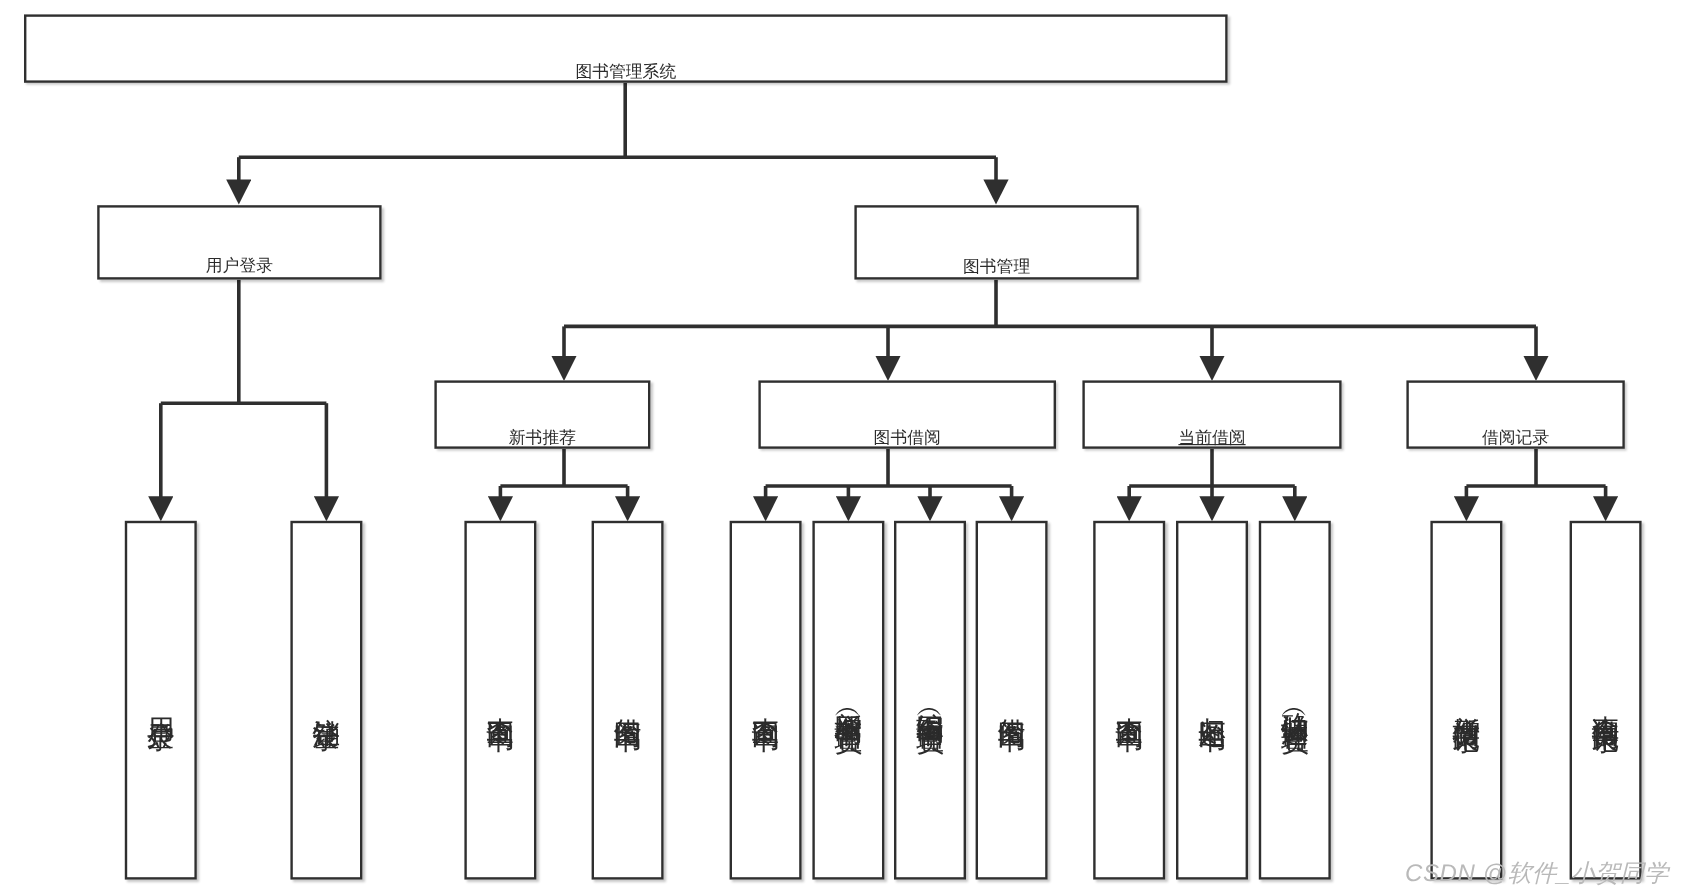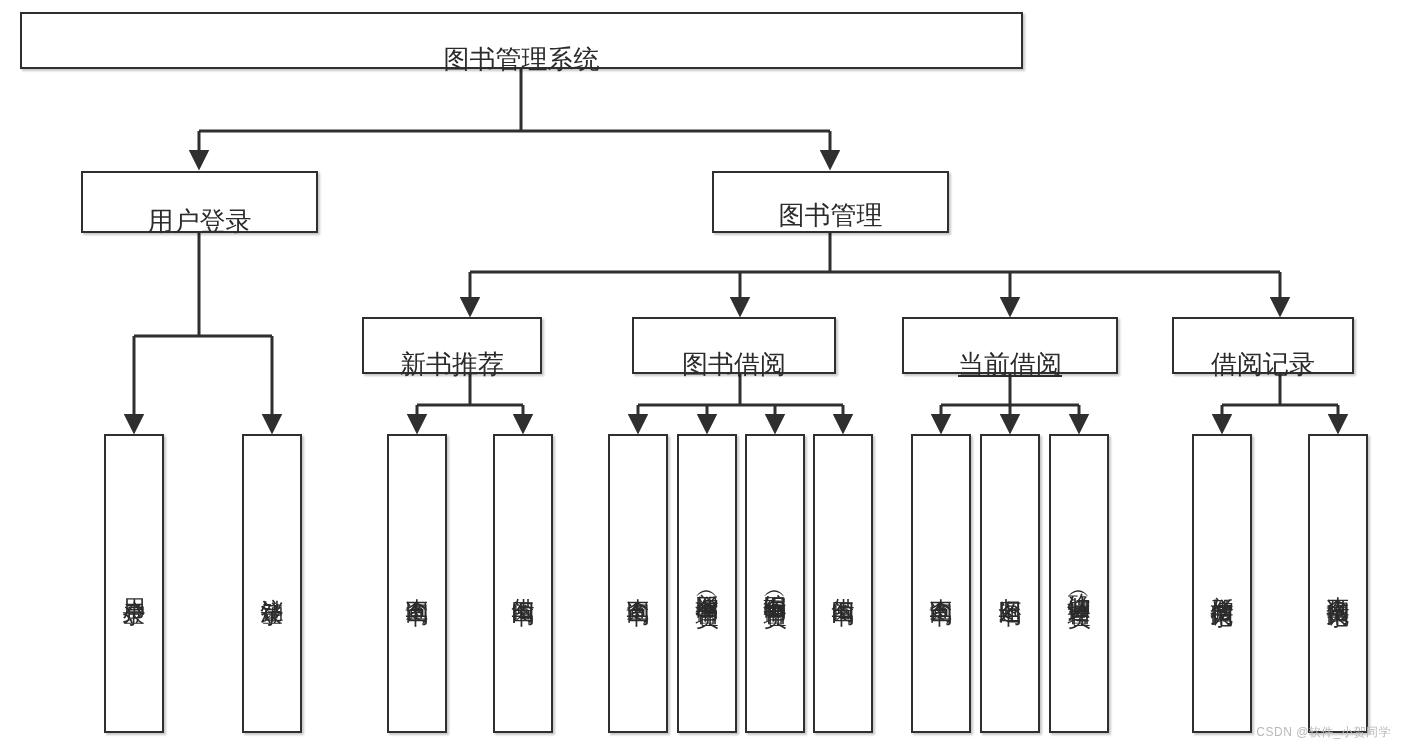--- a/index.html
+++ b/index.html
@@ -38,44 +38,45 @@
     color: #2b2b2b;
     z-index: 2;
   }
   .node-label {
     display: block;
     text-align: center;
     line-height: 1.18;
     white-space: nowrap;
   }
   .node.horizontal .node-label {
-    font-size: 26px;
+    font-size: 14px;
     margin-top: 38px;
   }
   .node.vertical {
     align-items: center;
     justify-content: center;
   }
   .node.vertical .node-label {
     writing-mode: vertical-rl;
     text-orientation: upright;
     font-size: 23px;
     letter-spacing: 2px;
     line-height: 1;
     white-space: nowrap;
   }
   #watermark {
     position: absolute;
     right: 14px;
     bottom: 6px;
-    font-size: 12px;
+    font-size: 20px;
     color: #b9b9b9;
     letter-spacing: 0.5px;
     z-index: 5;
     white-space: nowrap;
+    font-style: italic;
   }
 </style>
 </head>
 <body>
 
 <div id="canvas">
 
   <svg id="edges" viewBox="0 0 1405 747" xmlns="http://www.w3.org/2000/svg">
     <defs>
       <marker id="arrow" viewBox="0 0 12 12" refX="6" refY="6" markerWidth="7" markerHeight="7" orient="auto-start-reverse">
@@ -133,21 +134,21 @@
   <div class="node horizontal" style="left:81px; top:171px; width:237px; height:62px;">
     <span class="node-label">用户登录</span>
   </div>
   <div class="node horizontal" style="left:712px; top:171px; width:237px; height:62px;align-items:flex-end;">
     <span class="node-label">图书管理</span>
   </div>
 
   <div class="node horizontal" style="left:362px; top:317px; width:180px; height:57px;">
     <span class="node-label">新书推荐</span>
   </div>
-  <div class="node horizontal" style="left:632px; top:317px; width:204px; height:57px;">
+  <div class="node horizontal" style="left:632px; top:317px; width:248px; height:57px;">
     <span class="node-label">图书借阅</span>
   </div>
   <div class="node horizontal" style="left:902px; top:317px; width:216px; height:57px;text-decoration:underline;">
     <span class="node-label">当前借阅</span>
   </div>
   <div class="node horizontal" style="left:1172px; top:317px; width:182px; height:57px;">
     <span class="node-label">借阅记录</span>
   </div>
 
   <div class="node vertical" style="left:104px; top:434px; width:60px; height:299px;">

